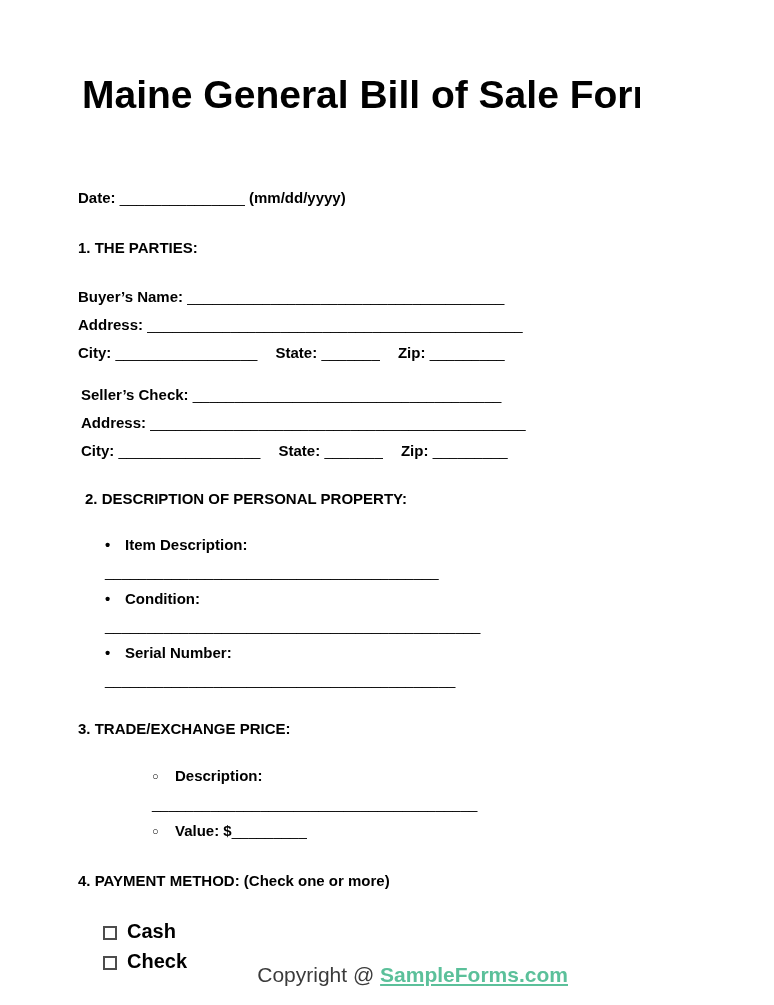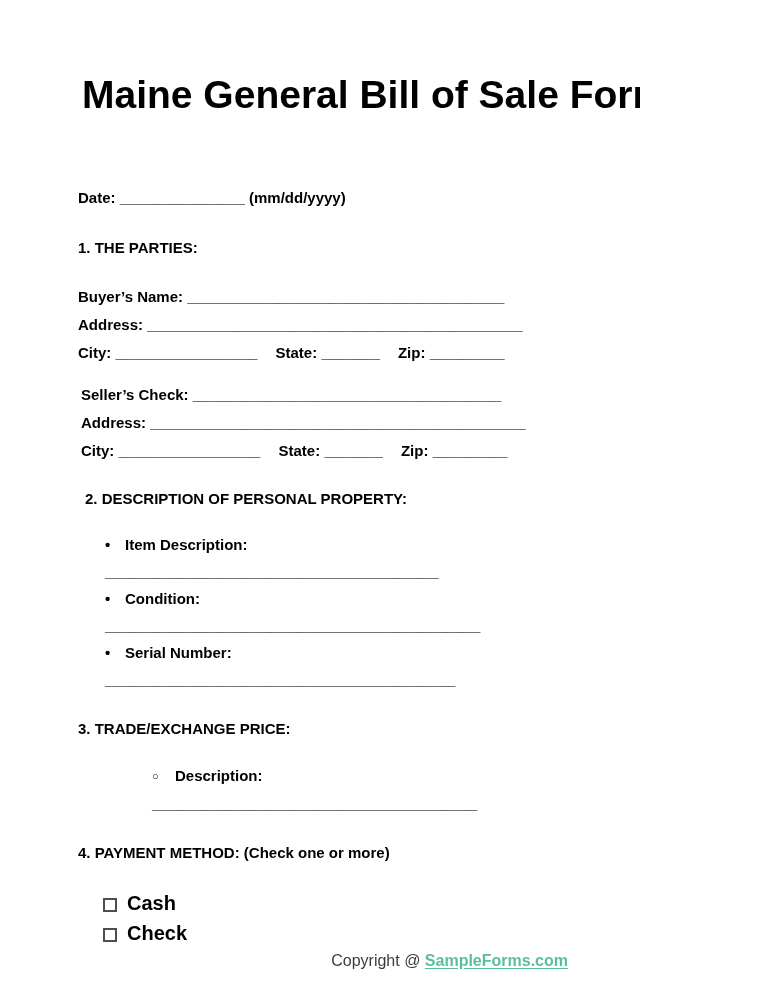--- a/index.html
+++ b/index.html
@@ -23,30 +23,30 @@
   .sec-heading-3 { margin-top:26px; }
   .sec-heading-4 { margin-top:26px; }
   ul { list-style:none; }
   .bullet-list { margin-top:22px; }
   .bullet-list-3 { margin-top:23px; }
   .bullet-list li { font-size:15px; font-weight:700; line-height:27px; }
   li.lvl1 { padding-left:27px; }
   li.lvl2 { padding-left:74px; }
   .dot { display:inline-block; width:20px; font-size:15px; }
   .circ { display:inline-block; width:23px; font-size:11px; vertical-align:1px; }
-  .blank { font-weight:700; letter-spacing:0; white-space:nowrap; }
+  .blank { font-weight:400; letter-spacing:0; white-space:nowrap; }
   .gap { margin-left:14px; }
   .check-list { margin-top:25px; }
   .check-list .check-row { line-height:30px; padding-left:25px; font-size:20px; font-weight:700; }
   .cbox {
     display:inline-block; width:14px; height:14px; border:2px solid #4d4d4d;
     vertical-align:-2px; margin-right:10px; background:#fff; cursor:pointer;
   }
   .footer {
-    position:absolute; right:72px; bottom:35px; font-size:16px;
+    position:absolute; right:72px; bottom:18px; font-size:21px;
     color:#3b3b3b; font-weight:400; white-space:nowrap;
   }
   .footer a {
     color:#5bc09a; font-weight:700; text-decoration:underline;
     text-underline-offset:2px; cursor:pointer;
   }
 </style>
 </head>
 <body>
 
@@ -118,20 +118,23 @@
       </li>
     </ul>
 
     <h2 class="sec-heading-3">3. TRADE/EXCHANGE PRICE:</h2>
 
     <ul class="bullet-list bullet-list-3">
       <li class="lvl2">
         <span class="circ">○</span><span>Description:</span>
         <span class="blank">_______________________________________</span>
       </li>
+      <li class="lvl2">
+        <span class="circ">○</span><span>Value: $</span><span class="blank">_________</span>
+      </li>
     </ul>
 
     <h2 class="sec-heading-4">4. PAYMENT METHOD: (Check one or more)</h2>
 
     <div class="check-list">
       <div class="check-row">
         <span class="cbox"></span><span>Cash</span>
       </div>
       <div class="check-row">
         <span class="cbox"></span><span>Check</span>

